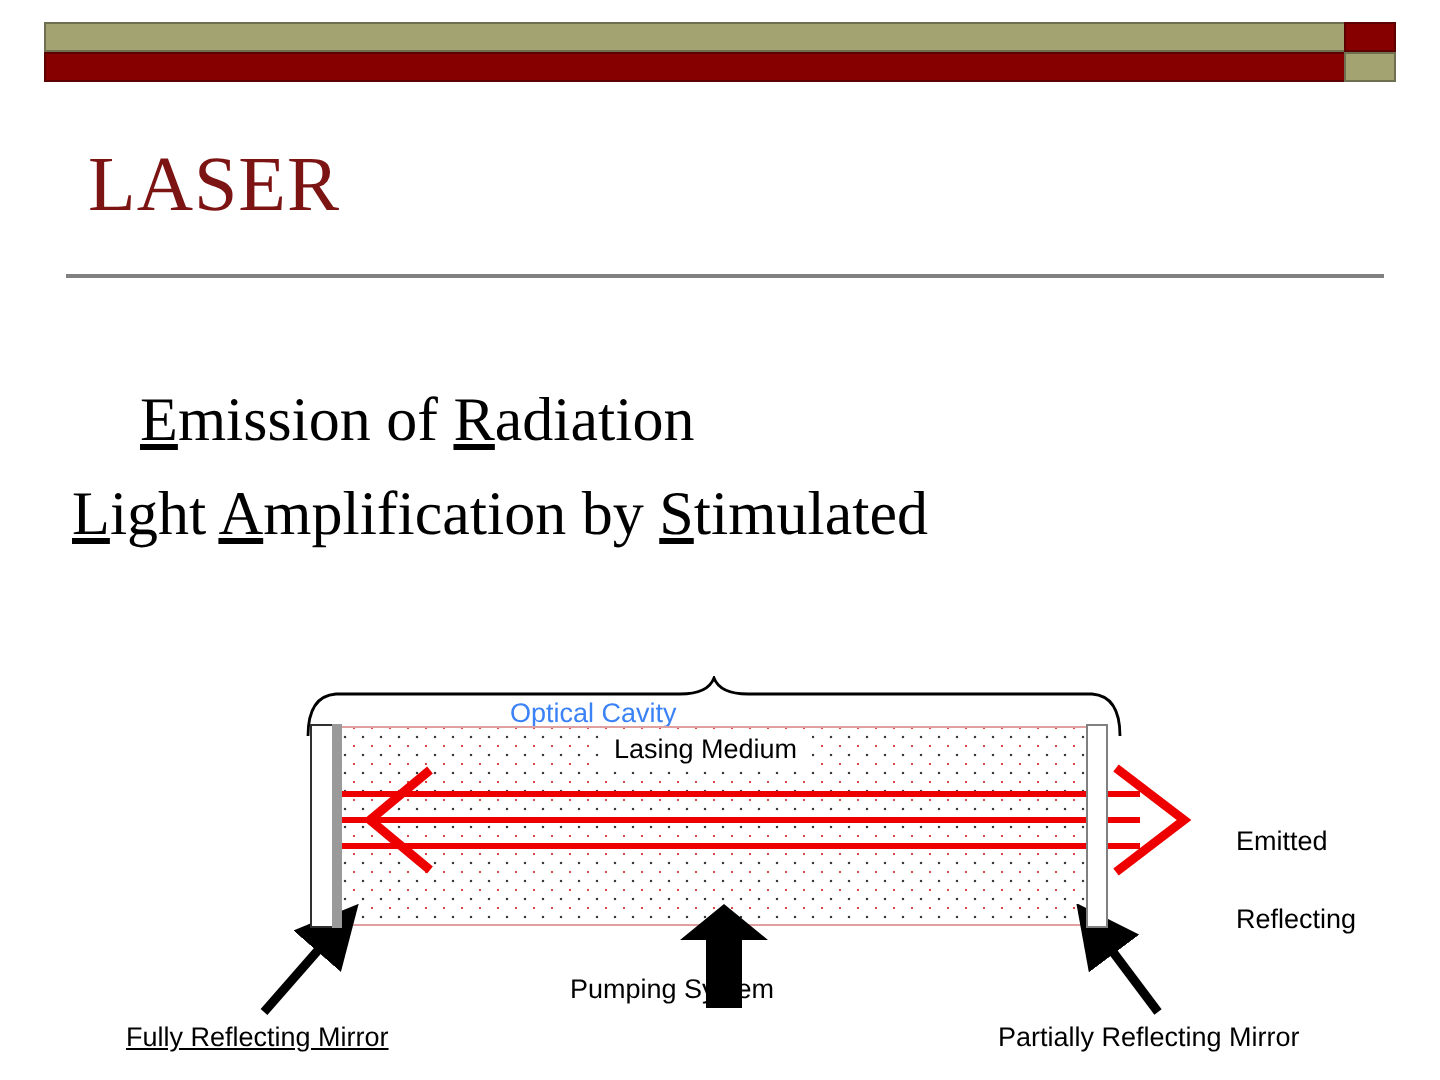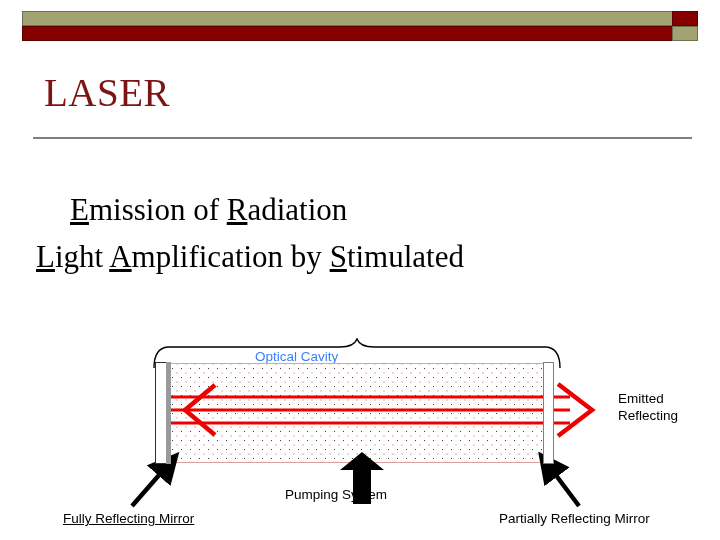--- a/index.html
+++ b/index.html
@@ -233,21 +233,21 @@
   #label-partially { left: 499px; top: 511px; }
 
   #emitted-label {
     position: absolute;
     left: 618px;
     top: 390px;
     font-size: 13.5px;
     line-height: 17px;
     color: #000000;
   }
-  #emitted-label span { display: block; }
+  #emitted-label span { display: block; margin-top: 22px; }
 </style>
 </head>
 <body>
 
 <div id="header-band">
   <div class="band-row" id="band-top"></div>
   <div class="band-row" id="band-bottom"></div>
   <div class="band-cap" id="band-cap-top"></div>
   <div class="band-cap" id="band-cap-bottom"></div>
 </div>
@@ -264,20 +264,21 @@
 
   <div id="optical-cavity-label">Optical Cavity</div>
 
   <svg id="cavity-brace" viewBox="0 0 410 30">
     <path d="M2,30 Q2,10 16,9 L188,9 Q202,9 205,1 Q208,9 222,9 L394,9 Q408,10 408,30" fill="none" stroke="#000000" stroke-width="1.4"></path>
   </svg>
 </div>
 
 <div id="cavity-body">
   <div id="lasing-medium-box"></div>
+  <div id="lasing-medium-label">Lasing Medium</div>
   <div id="mirror-left"></div>
   <div id="mirror-left-coating"></div>
   <div id="mirror-right"></div>
 </div>
 
 <svg id="beams" viewBox="0 0 480 80">
 
   <line x1="16" y1="27" x2="430" y2="27" stroke="#ee0000" stroke-width="3"></line>
   <line x1="16" y1="40" x2="430" y2="40" stroke="#ee0000" stroke-width="3"></line>
   <line x1="16" y1="53" x2="430" y2="53" stroke="#ee0000" stroke-width="3"></line>

